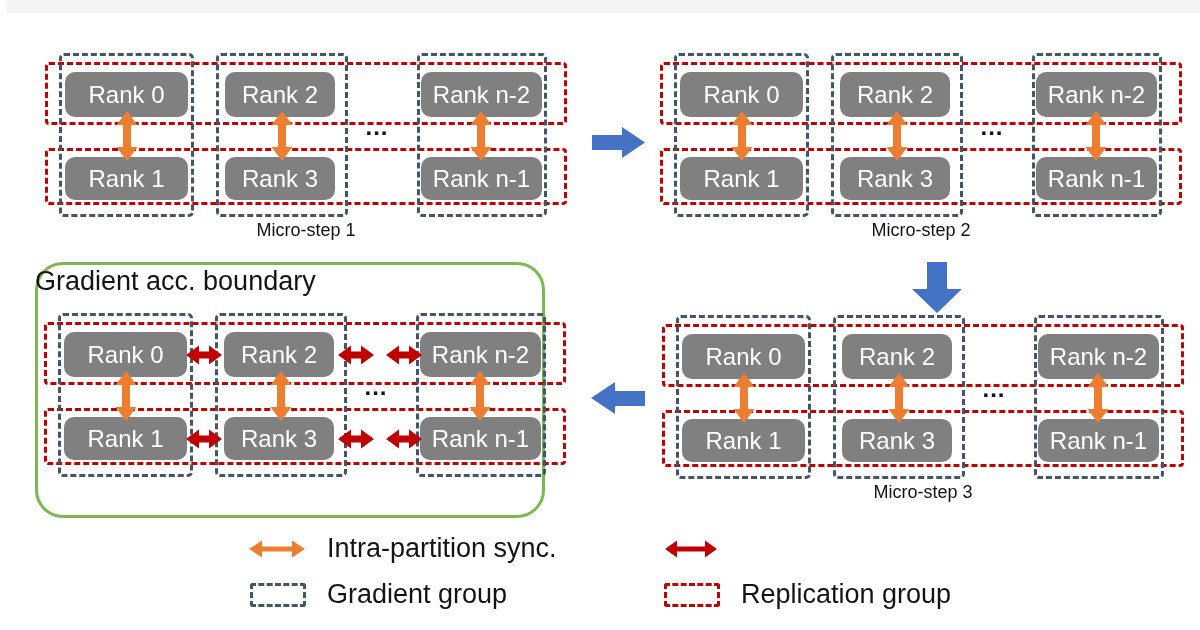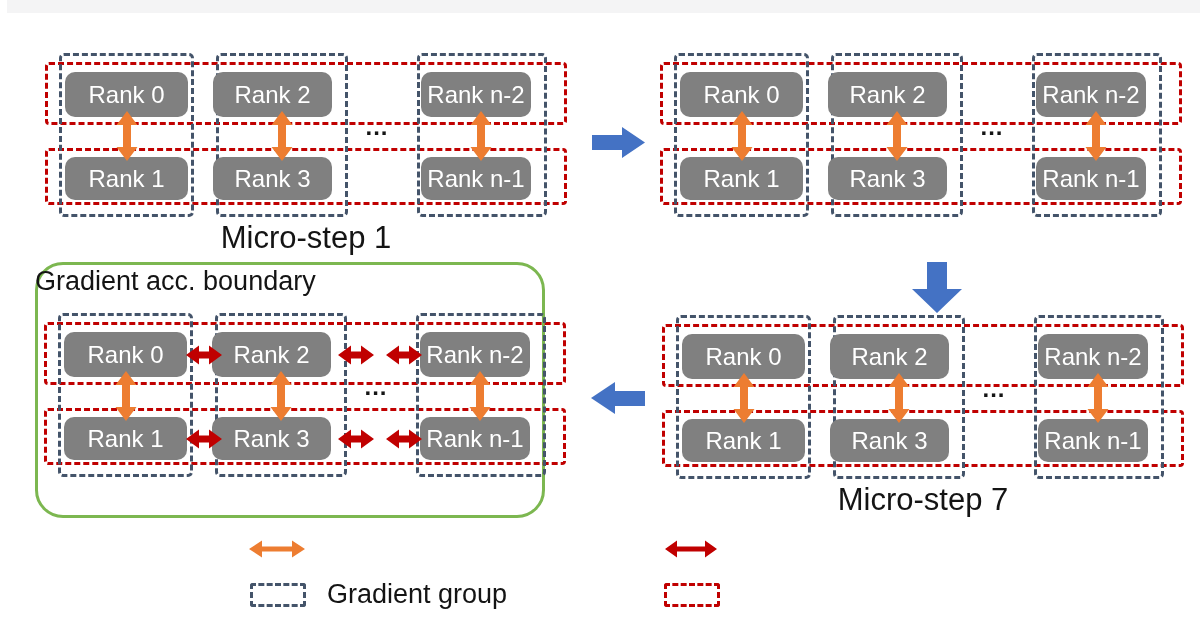--- a/index.html
+++ b/index.html
@@ -17,31 +17,31 @@
   .pg{position:absolute;top:0;height:164px;border:3px dashed var(--partition-dash,#44546A);
       border-radius:5px;box-sizing:border-box;background:transparent;}
   .pc1{left:14px;width:135px}.pc2{left:171px;width:132px}.pc3{left:372px;width:130px}
   .rg{position:absolute;left:0;width:522px;border:3px dashed var(--replication-dash,#C00000);
       border-radius:4px;box-sizing:border-box;}
   .rg-top{top:9px;height:63px}.rg-bot{top:95px;height:57px}
   .rank{position:absolute;background:var(--rank-fill,#808080);color:var(--rank-text,#fff);
         border-radius:10px;display:flex;align-items:center;justify-content:center;
         font-size:24px;white-space:nowrap;}
   .r1{top:19px;height:45px}.r2{top:104px;height:43px}
-  .rc1{left:20px;width:123px}.rc2{left:168px;width:119px}.rc3{left:376px;width:110px}
+  .rc1{left:20px;width:123px}.rc2{left:180px;width:110px}.rc3{left:376px;width:121px}
   .varrow{position:absolute;top:58px;width:22px;height:50px;}
   .vc1{left:71px}.vc2{left:226px}.vc3{left:425px}
   .varrow path{fill:var(--intra-arrow,#ED7D31);}
   .harrow{position:absolute;width:36px;height:20px;}
   .harrow path{fill:var(--inter-arrow,#C00000);}
   .h-r1{top:32px}.h-r2{top:116px}
   .h-g1{left:142px}.h-g2{left:294px}.h-g3{left:342px}
   .dots{position:absolute;left:316px;top:60px;width:32px;text-align:center;
         font-size:24px;font-weight:700;letter-spacing:1px;}
-  .plabel{position:absolute;top:167px;left:0;width:522px;text-align:center;font-size:31px;}
+  .plabel{position:absolute;top:167px;left:0;width:522px;text-align:center;font-size:18px;}
 
   
   .gbox{position:absolute;left:28px;top:262px;width:510px;height:256px;
         border:3px solid var(--boundary-green,#7CB750);border-radius:28px;box-sizing:border-box;}
   .gtitle{position:absolute;left:28px;top:266px;width:510px;text-align:left;font-size:27px;}
 
   
   .step-arrow{position:absolute;}
   .step-arrow path{fill:var(--step-arrow,#4472C4);}
   .sa-right{left:585px;top:123px;width:53px;height:39px;}
@@ -106,20 +106,21 @@
     <svg class="varrow vc1" viewBox="0 0 22 50">
         <path d="M11 0 L21.5 14 L15 14 L15 36 L21.5 36 L11 50 L0.5 36 L7 36 L7 14 L0.5 14 Z"></path>
       </svg>
     <svg class="varrow vc2" viewBox="0 0 22 50">
         <path d="M11 0 L21.5 14 L15 14 L15 36 L21.5 36 L11 50 L0.5 36 L7 36 L7 14 L0.5 14 Z"></path>
       </svg>
     <svg class="varrow vc3" viewBox="0 0 22 50">
         <path d="M11 0 L21.5 14 L15 14 L15 36 L21.5 36 L11 50 L0.5 36 L7 36 L7 14 L0.5 14 Z"></path>
       </svg>
     <div class="dots">...</div>
+    <div class="plabel">Micro-step 2</div>
   </div>
 
   <div class="cluster" style="left:655px;top:315px">
     <div class="rg rg-top"></div>
     <div class="rg rg-bot"></div>
     <div class="pg pc1"></div>
     <div class="pg pc2"></div>
     <div class="pg pc3"></div>
     <div class="rank r1 rc1">Rank 0</div>
     <div class="rank r1 rc2">Rank 2</div>
@@ -130,21 +131,21 @@
     <svg class="varrow vc1" viewBox="0 0 22 50">
         <path d="M11 0 L21.5 14 L15 14 L15 36 L21.5 36 L11 50 L0.5 36 L7 36 L7 14 L0.5 14 Z"></path>
       </svg>
     <svg class="varrow vc2" viewBox="0 0 22 50">
         <path d="M11 0 L21.5 14 L15 14 L15 36 L21.5 36 L11 50 L0.5 36 L7 36 L7 14 L0.5 14 Z"></path>
       </svg>
     <svg class="varrow vc3" viewBox="0 0 22 50">
         <path d="M11 0 L21.5 14 L15 14 L15 36 L21.5 36 L11 50 L0.5 36 L7 36 L7 14 L0.5 14 Z"></path>
       </svg>
     <div class="dots">...</div>
-    <div class="plabel">Micro-step 7</div>
+    <div class="plabel">Micro-step 3</div>
   </div>
 
   <div class="gbox"></div>
   <div class="gtitle">Gradient acc. boundary</div>
 
   <div class="cluster" style="left:37px;top:313px">
     <div class="rg rg-top"></div>
     <div class="rg rg-bot"></div>
     <div class="pg pc1"></div>
     <div class="pg pc2"></div>
@@ -191,22 +192,24 @@
   <svg class="step-arrow sa-down" viewBox="0 0 50 51">
       <path d="M15 0 L35 0 L35 27 L50 27 L25 51 L0 27 L15 27 Z"></path>
     </svg>
   <svg class="step-arrow sa-left" viewBox="0 0 56 40">
       <path d="M56 13 L26 13 L26 4 L2 20 L26 36 L26 28 L56 28 Z"></path>
     </svg>
 
   <svg class="legend-arrow la-intra" viewBox="0 0 56 18">
       <path d="M0 9 L13 0.5 L13 6.5 L43 6.5 L43 0.5 L56 9 L43 17.5 L43 11.5 L13 11.5 L13 17.5 Z"></path>
     </svg>
+  <div class="legend-label ll-intra">Intra-partition sync.</div>
 
   <svg class="legend-arrow la-inter" viewBox="0 0 52 18">
       <path d="M0 9 L12 0.5 L12 6.5 L40 6.5 L40 0.5 L52 9 L40 17.5 L40 11.5 L12 11.5 L12 17.5 Z"></path>
     </svg>
 
   <div class="swatch sw-partition"></div>
   <div class="legend-label ll-partition">Gradient group</div>
 
   <div class="swatch sw-replication"></div>
+  <div class="legend-label ll-replication">Replication group</div>
 </div>
 
 </body></html>

